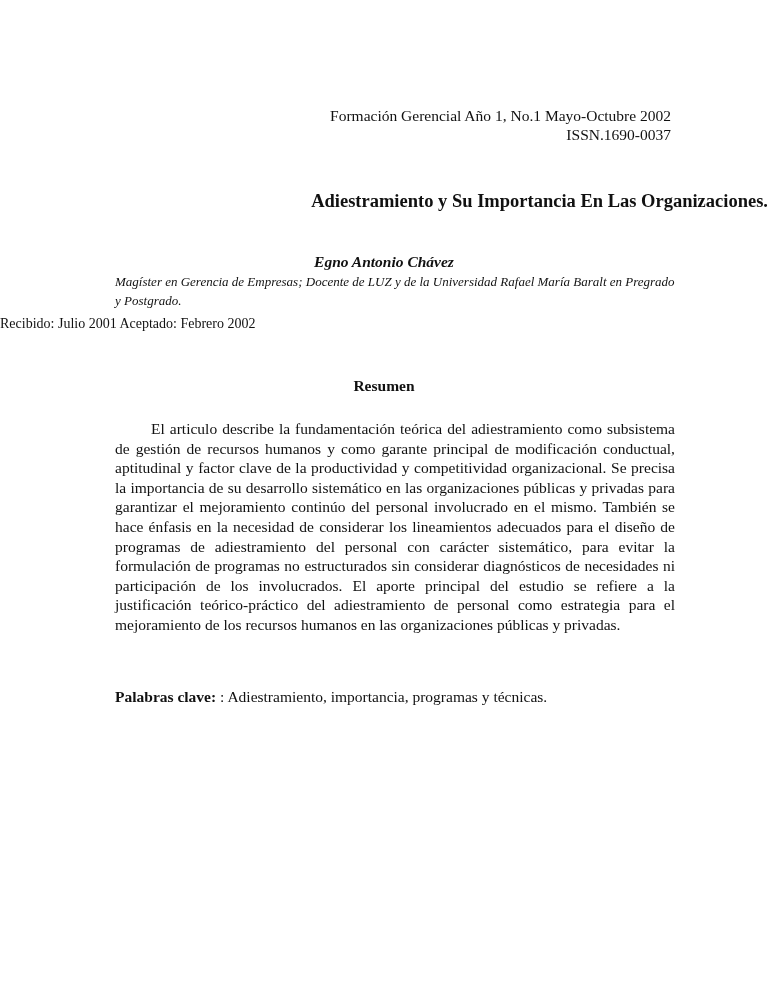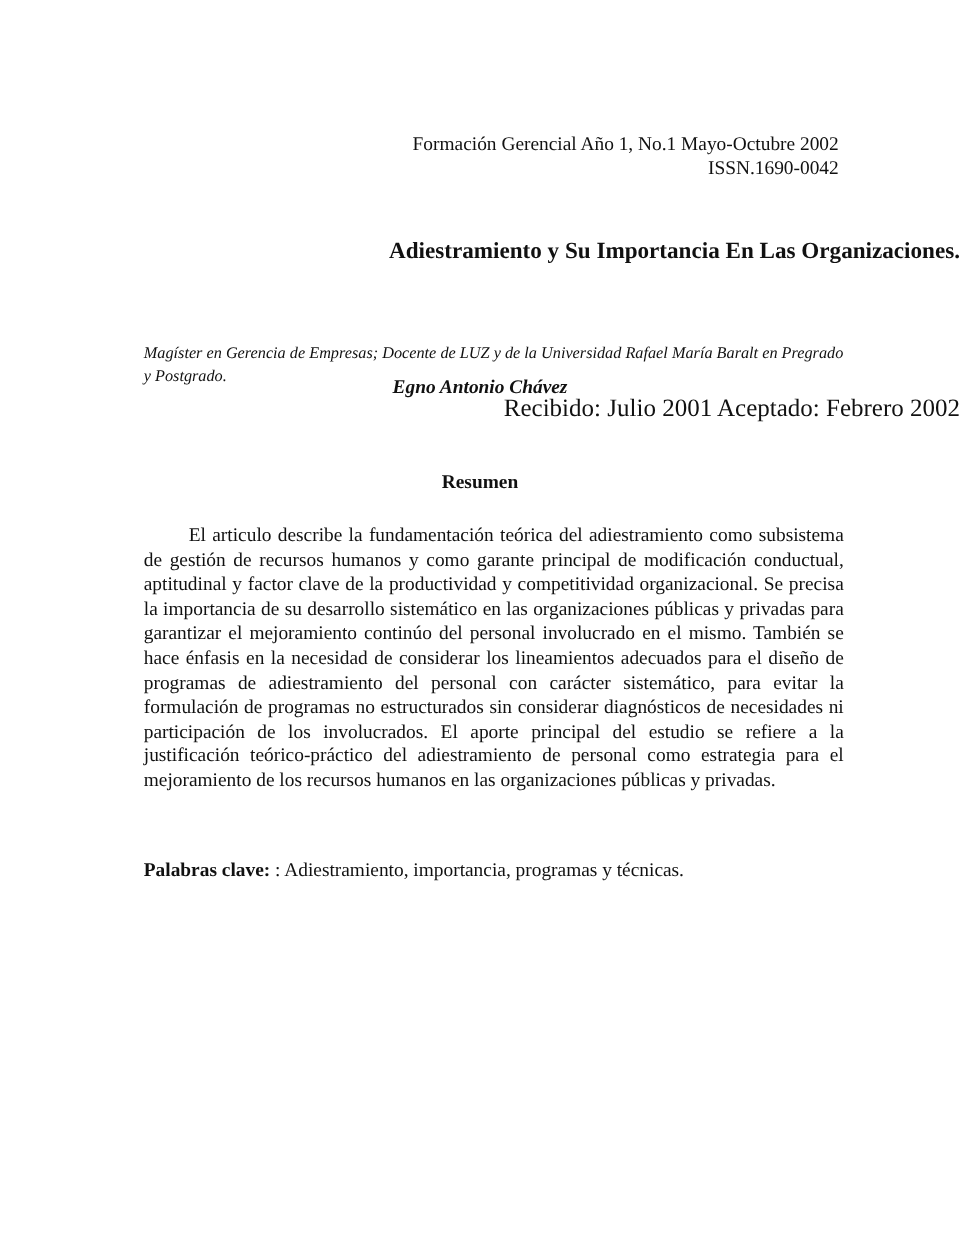--- a/index.html
+++ b/index.html
@@ -13,29 +13,29 @@
   .header {
     position: absolute; right: 97px; top: 90px; text-align: right;
     line-height: 19px; font-size: 15.5px;
   }
   .title {
     position: absolute; left: 0; width: 768px; top: 175px; text-align: right;
     font-weight: bold; font-size: 18.5px;
   }
   .author {
     position: absolute; left: 0; width: 768px; top: 237px; text-align: center;
-    font-weight: bold; font-style: italic; font-size: 15.5px; margin-top: 48px;
+    font-weight: bold; font-style: italic; font-size: 15.5px;
   }
   .affiliation {
     position: absolute; left: 115px; width: 560px; top: 256px;
     font-style: italic; font-size: 13px; line-height: 19px;
   }
   .dates {
-    position: absolute; left: 0; width: 768px; top: 300px; text-align: right;
-    font-size: 20px;
+    position: absolute; left: 0; width: 768px; top: 300px; text-align: left;
+    font-size: 14px;
   }
   .abstract-heading {
     position: absolute; left: 0; width: 768px; top: 361px; text-align: center;
     font-weight: bold; font-size: 15.5px;
   }
   .abstract {
     position: absolute; left: 115px; width: 560px; top: 403px;
     text-align: justify; line-height: 19.6px; font-size: 15.5px;
     text-indent: 36px; margin: 0;
   }
@@ -43,21 +43,21 @@
     position: absolute; left: 115px; width: 560px; top: 636px; font-size: 15.5px; margin-top: 36px;
   }
   .keywords b { font-weight: bold; }
 </style>
 </head>
 <body>
 
 <div class="page">
   <div class="header">
     <div>Formación Gerencial Año 1, No.1 Mayo-Octubre 2002</div>
-    <div>ISSN.1690-0042</div>
+    <div>ISSN.1690-0037</div>
   </div>
 
   <div class="title">Adiestramiento y Su Importancia En Las Organizaciones.</div>
 
   <div class="author">Egno Antonio Chávez</div>
   <div class="affiliation">Magíster en Gerencia de Empresas; Docente de LUZ y de la Universidad Rafael María Baralt  en Pregrado y Postgrado.</div>
 
   <div class="dates">Recibido: Julio 2001 Aceptado: Febrero 2002</div>
 
   <div class="abstract-heading">Resumen</div>

